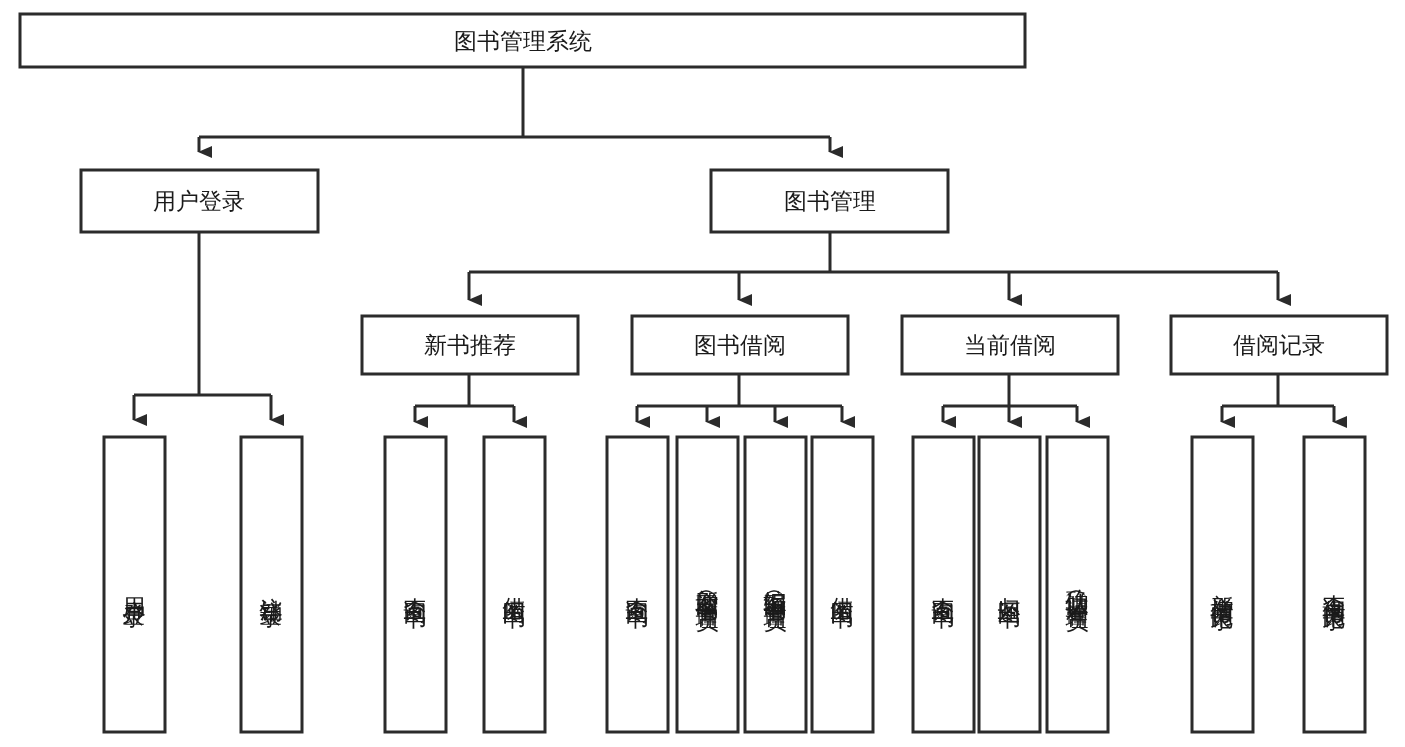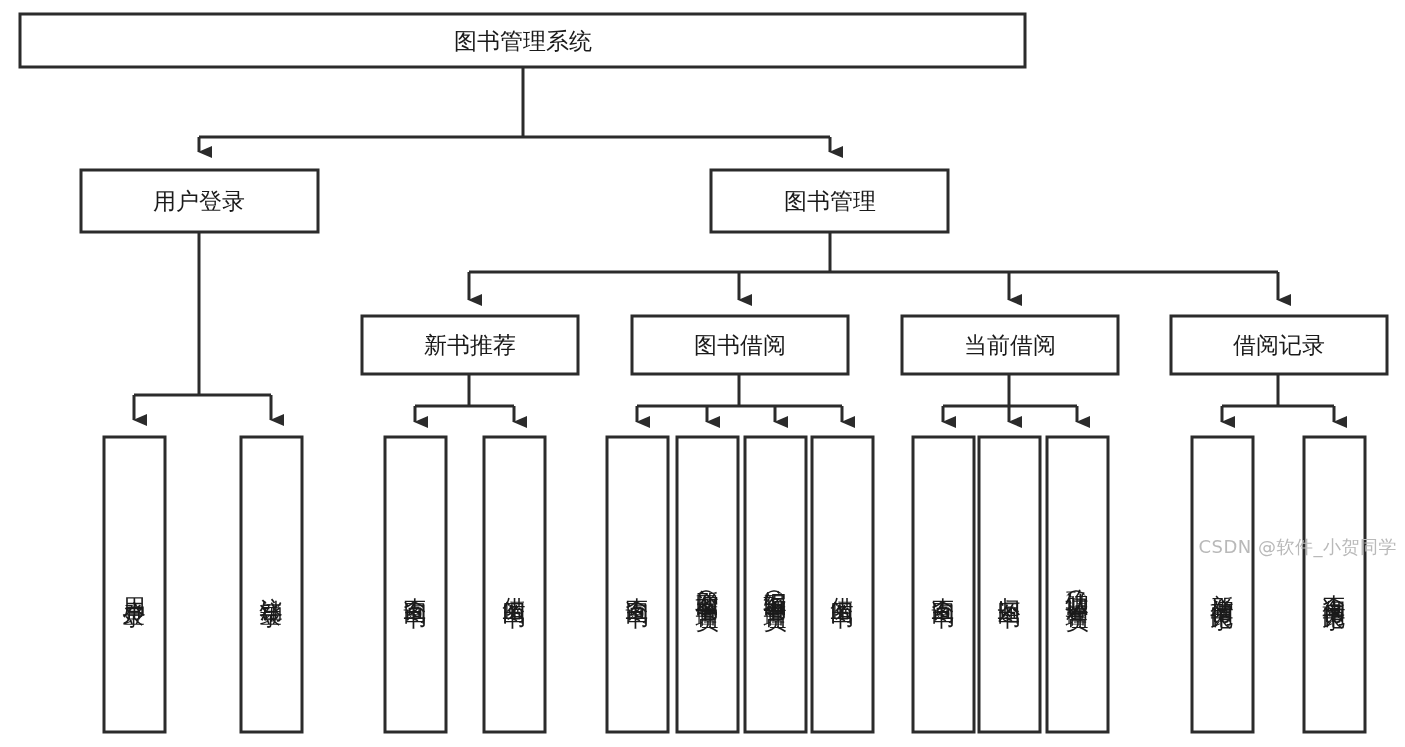--- a/index.html
+++ b/index.html
@@ -202,15 +202,14 @@
   <div class="leaf-label" style="left:745px; top:437px; width:61px; height:295px;">编辑图书（管理员）</div>
   <div class="leaf-label" style="left:812px; top:437px; width:61px; height:295px;">借阅图书</div>
 
   <div class="leaf-label" style="left:913px; top:437px; width:61px; height:295px;">查询图书</div>
   <div class="leaf-label" style="left:979px; top:437px; width:61px; height:295px;">归还图书</div>
   <div class="leaf-label" style="left:1047px; top:437px; width:61px; height:295px;">确认归还（管理员）</div>
 
   <div class="leaf-label" style="left:1192px; top:437px; width:61px; height:295px;">新增借阅记录</div>
   <div class="leaf-label" style="left:1304px; top:437px; width:61px; height:295px;">查询借阅记录</div>
 
-  <div class="watermark">CSDN @软件_小贺同学</div>
 
 </div>
 
 </body></html>

